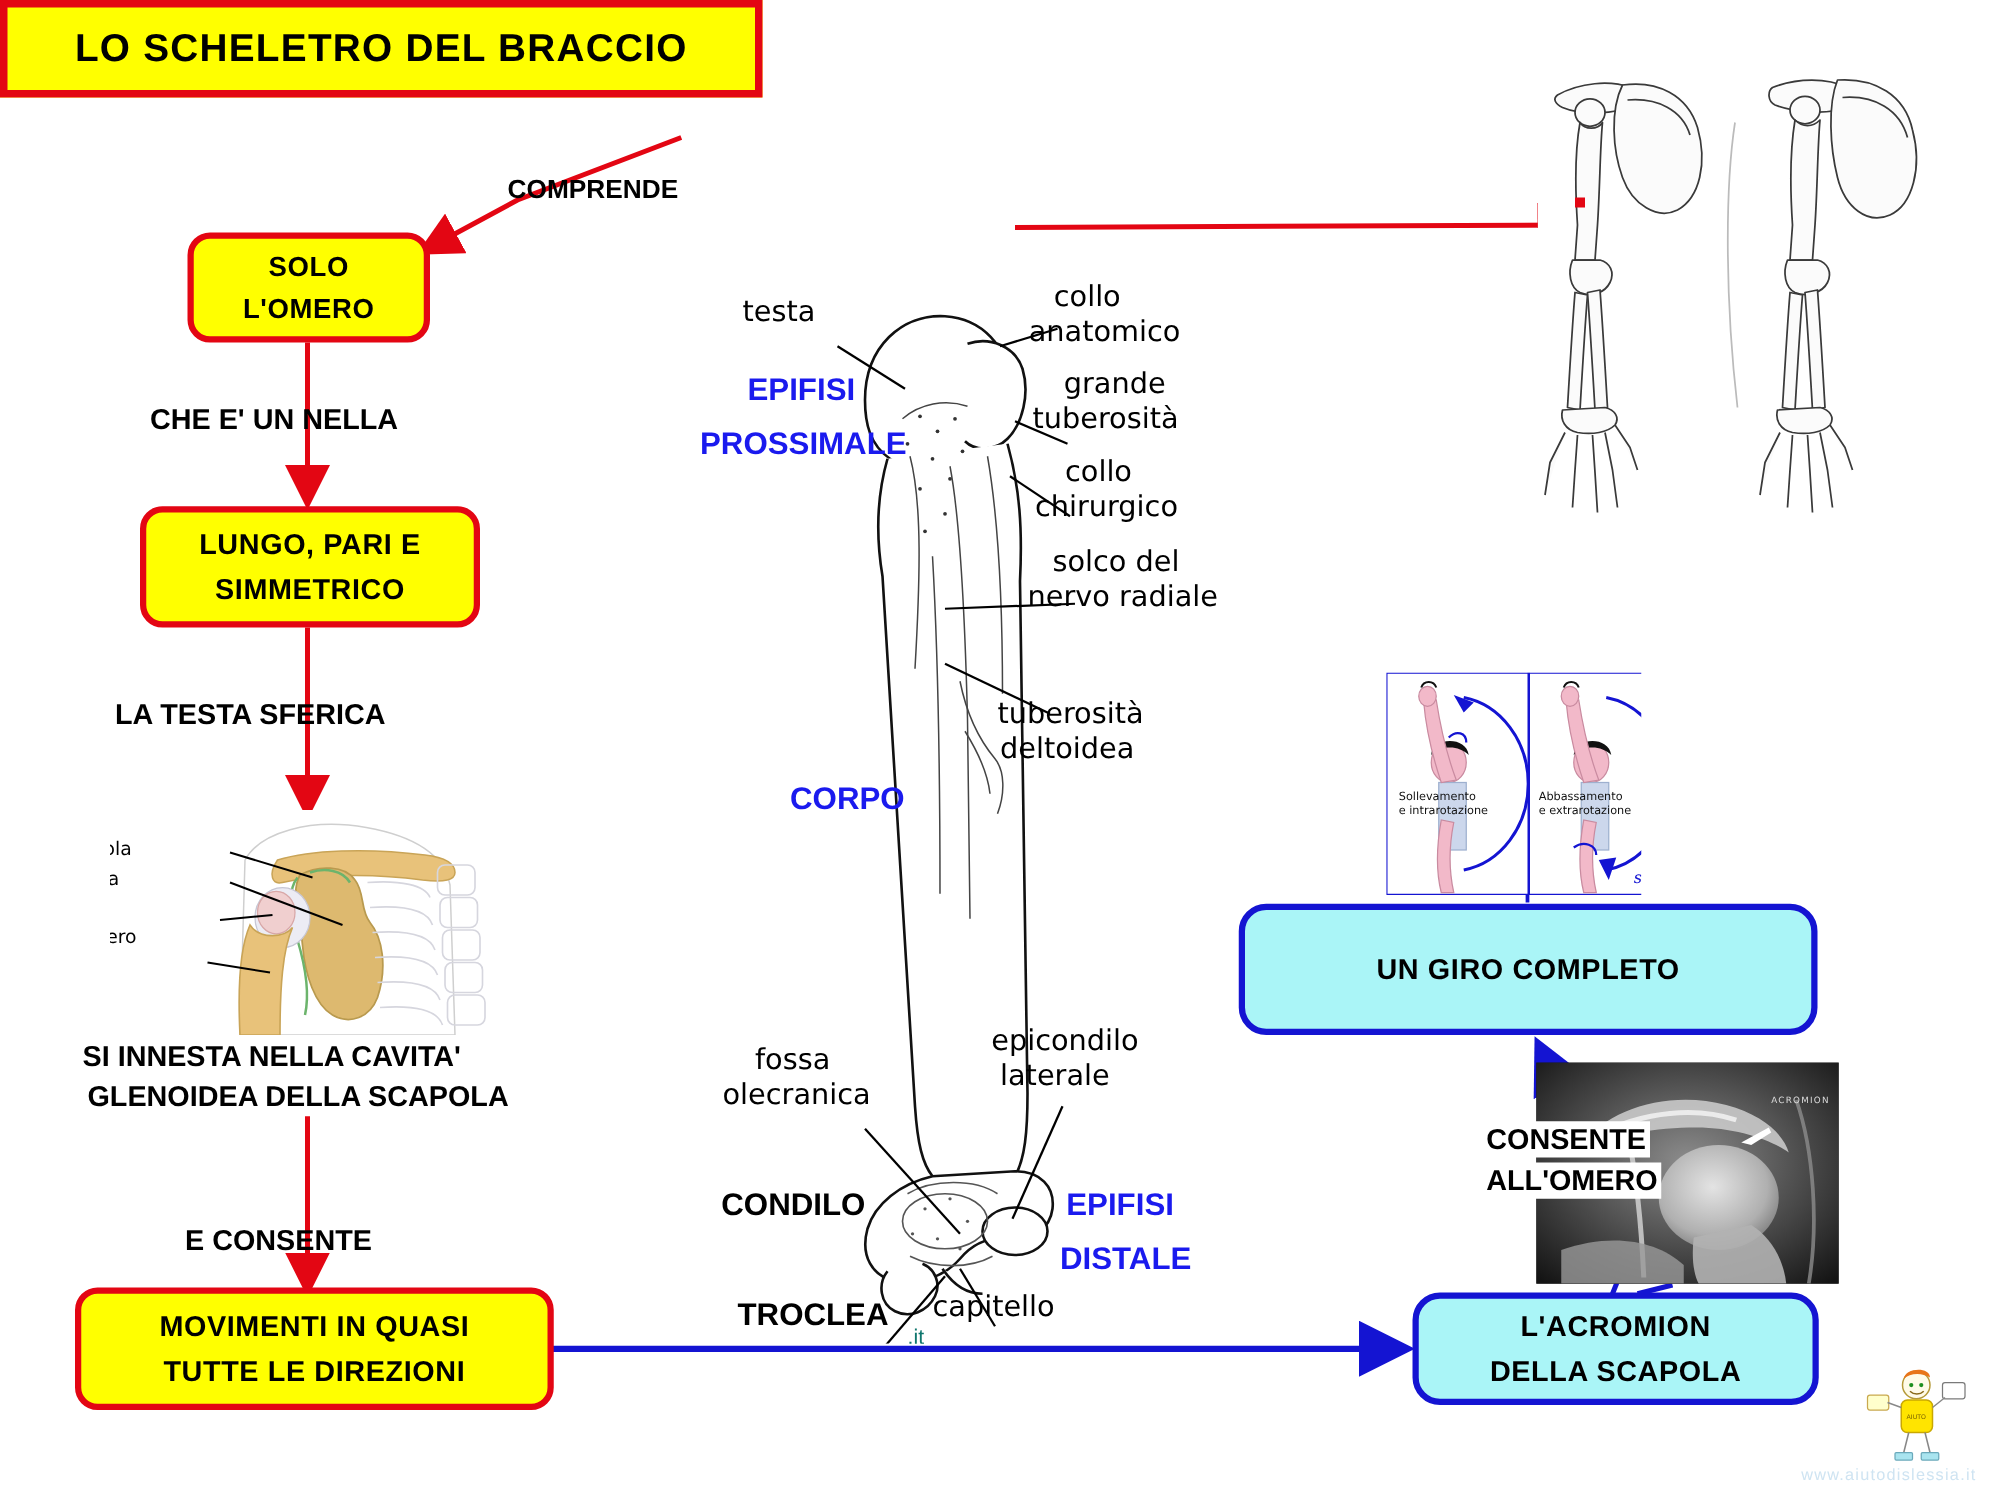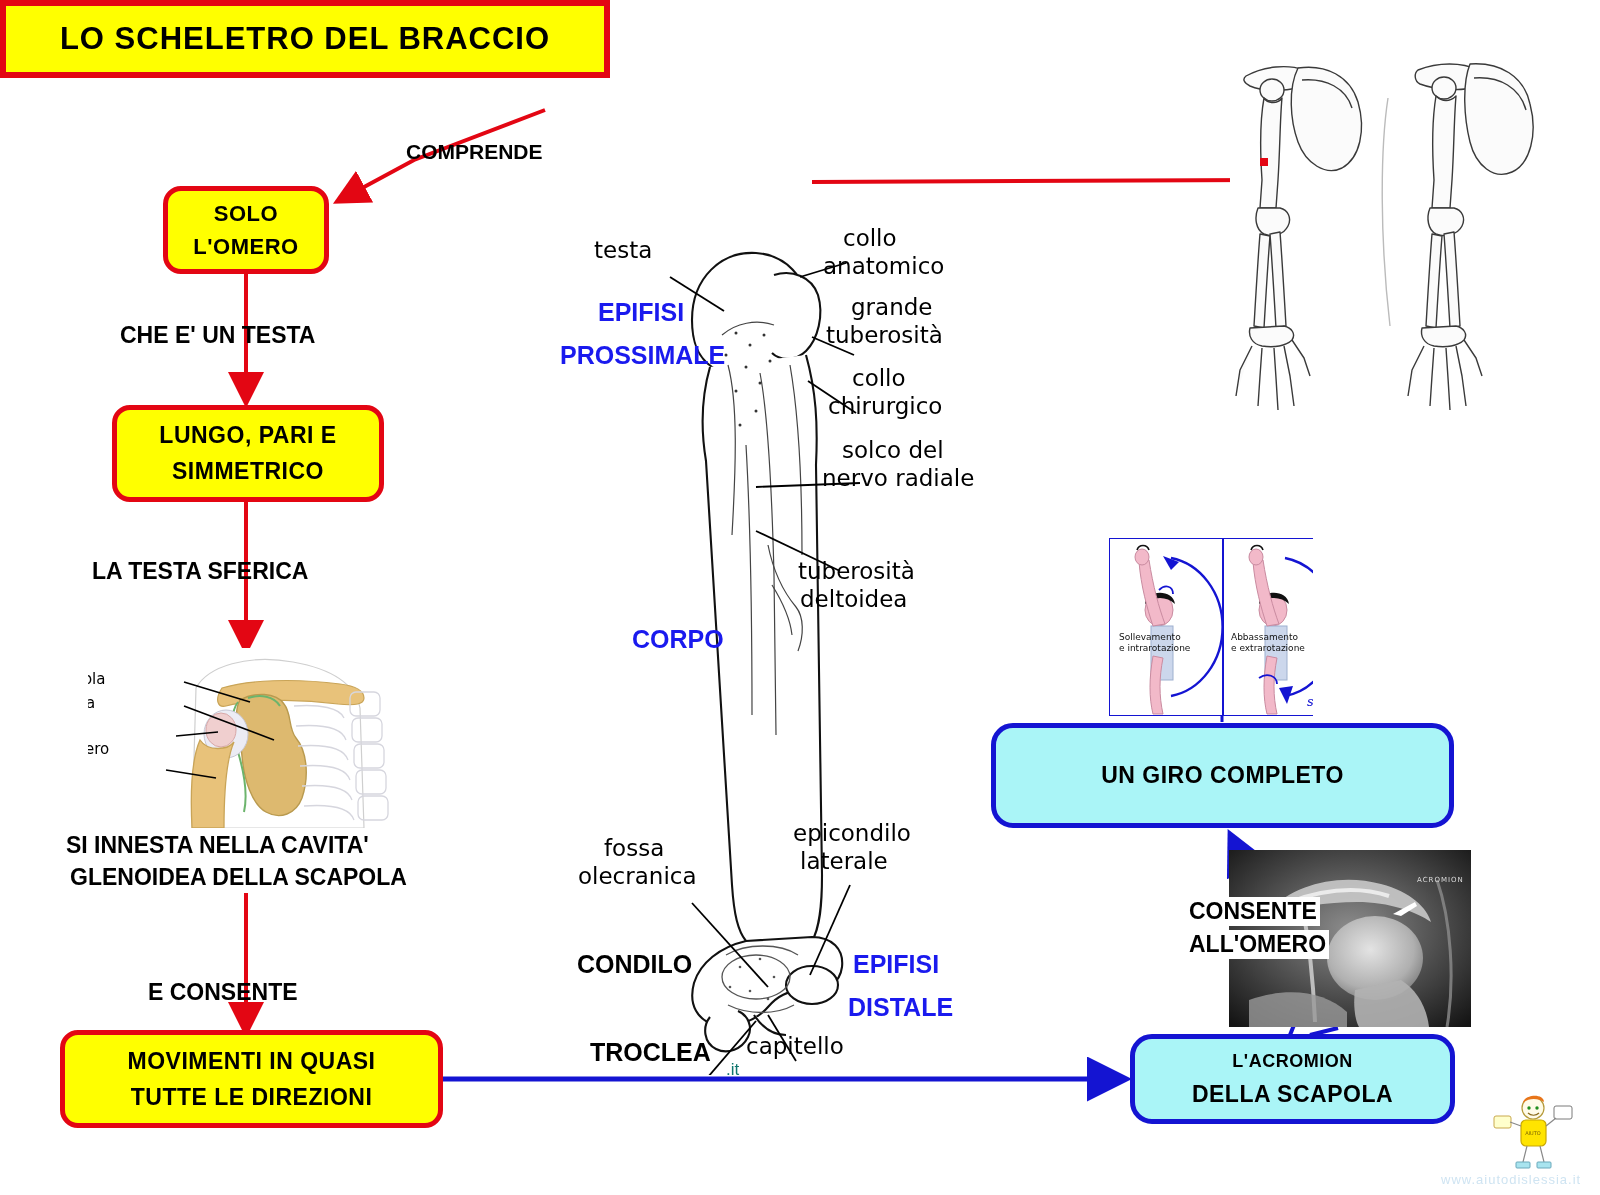--- a/index.html
+++ b/index.html
@@ -64,26 +64,26 @@
 
   <path d="M1222,722 L1222,712" stroke="#1414d2" stroke-width="3" fill="none"></path>
 </svg>
 
 <div class="title-box" style="left:440px;top:33px;width:610px;height:78px;">
   <span class="line">LO   SCHELETRO   DEL   BRACCIO</span>
 </div>
 
 <div class="connector" style="left:406px;top:140px;font-size:21px;">COMPRENDE</div>
 
-<div class="box box-yellow" style="left:163px;top:186px;width:166px;height:88px;text-align:right;">
+<div class="box box-yellow" style="left:150px;top:186px;width:194px;height:88px;text-align:right;">
   <span class="line" style="font-size:22px;">SOLO</span>
   <span class="line" style="font-size:22px;margin-top:7px;">L'OMERO</span>
 </div>
 
-<div class="connector" style="left:120px;top:322px;font-size:23px;">CHE   E'   UN    TESTA</div>
+<div class="connector" style="left:120px;top:322px;font-size:23px;">CHE   E'   UN    NELLA</div>
 
 <div class="box box-yellow" style="left:112px;top:405px;width:272px;height:97px;">
   <span class="line" style="font-size:23px;">LUNGO,   PARI   E</span>
   <span class="line" style="font-size:23px;margin-top:9px;">SIMMETRICO</span>
 </div>
 
 <div class="connector" style="left:92px;top:558px;font-size:23px;">LA    TESTA     SFERICA</div>
 
 <div class="pic" style="left:88px;top:648px;width:330px;height:180px;">
   <svg viewBox="0 0 330 180" width="330" height="180">
@@ -388,21 +388,21 @@
 
     <path d="M186,52 L164,64 L172,66 L188,56 Z" fill="#ffffff"></path>
     <text x="188" y="32" font-family="DejaVu Sans" font-size="7" fill="#dcdcdc" letter-spacing="1">ACROMION</text>
   </svg>
 </div>
 
 <div class="connector" style="left:1186px;top:897px;font-size:23px;background:#fff;padding:1px 3px;">CONSENTE</div>
 <div class="connector" style="left:1186px;top:930px;font-size:23px;background:#fff;padding:1px 3px;">ALL'OMERO</div>
 
 <div class="box box-cyan" style="left:1130px;top:1034px;width:325px;height:90px;">
-  <span class="line" style="font-size:18px;">L'ACROMION</span>
+  <span class="line" style="font-size:23px;">L'ACROMION</span>
   <span class="line" style="font-size:23px;margin-top:9px;">DELLA    SCAPOLA</span>
 </div>
 
 <div class="pic" style="left:1492px;top:1088px;width:82px;height:88px;">
   <svg viewBox="0 0 82 88" width="82" height="88">
 
     <rect x="2" y="28" width="17" height="12" rx="2" fill="#ffffcc" stroke="#c9a94f"></rect>
     <rect x="62" y="18" width="18" height="13" rx="2" fill="#ffffff" stroke="#7a7a7a"></rect>
 
     <circle cx="41" cy="20" r="11" fill="#fffbe8" stroke="#b59a3a" stroke-width="1.2"></circle>

